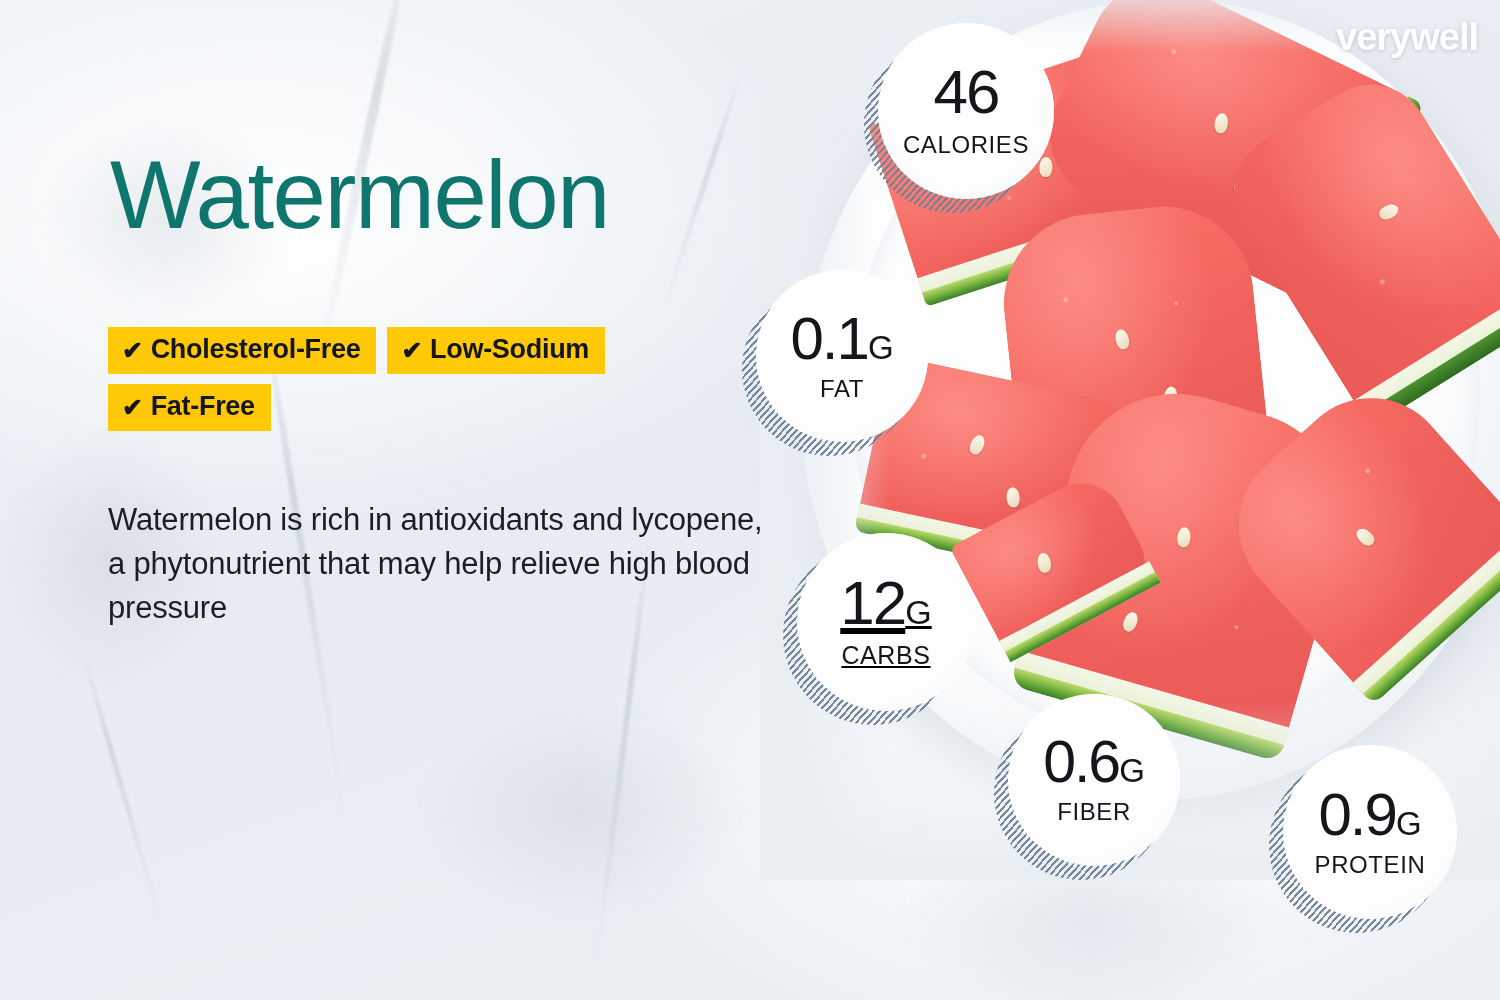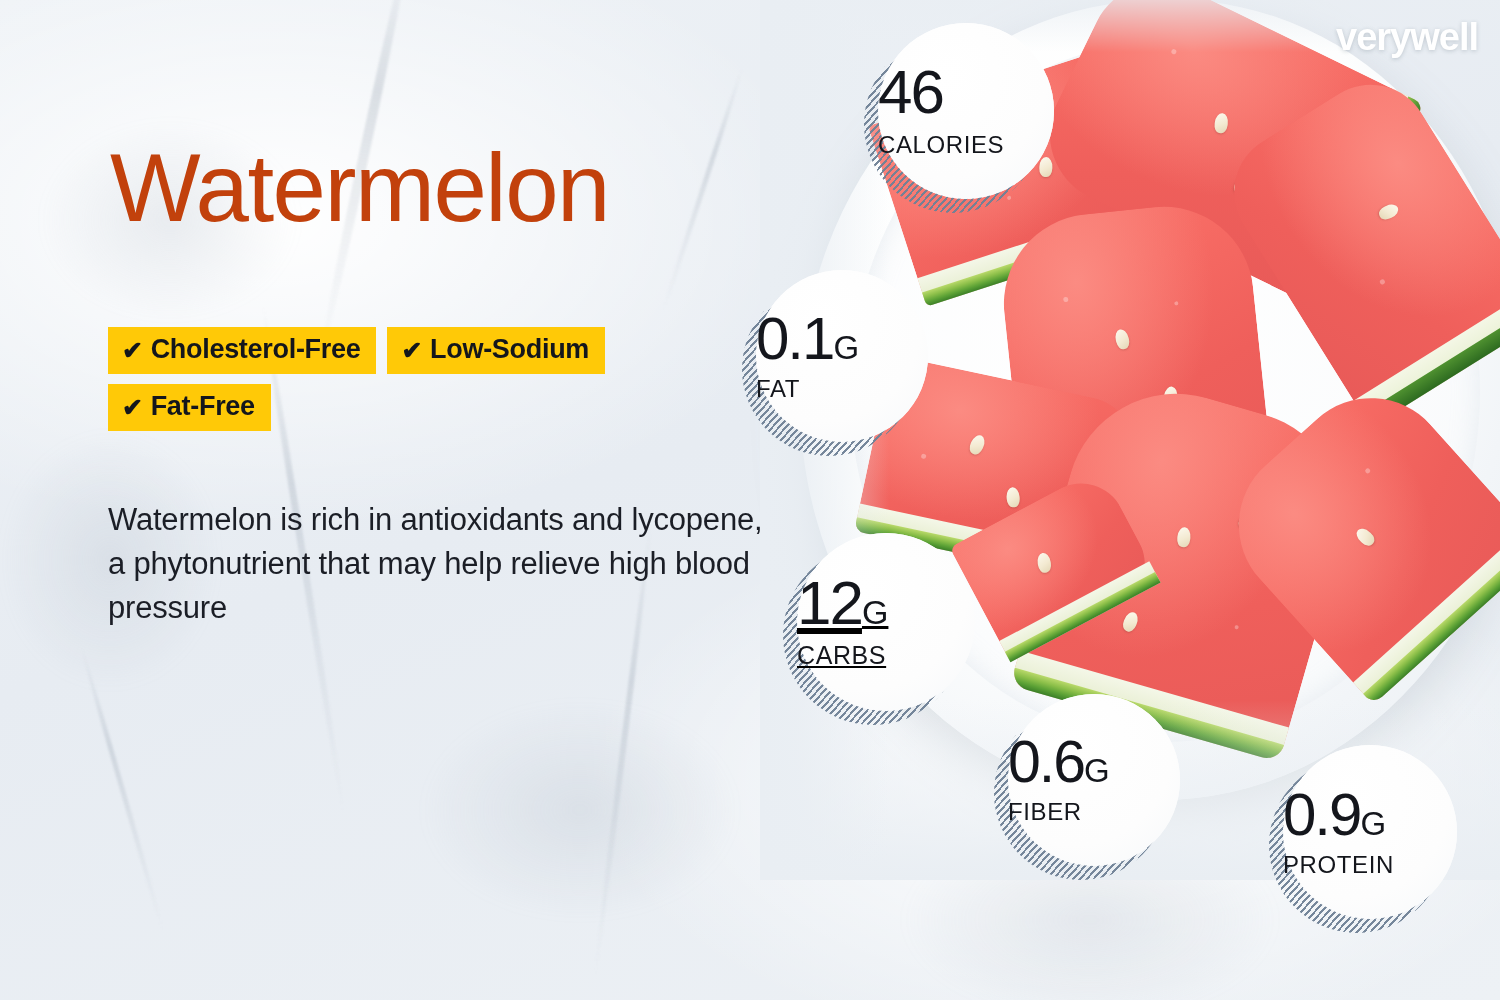--- a/index.html
+++ b/index.html
@@ -114,25 +114,25 @@
   .speckle {
     position: absolute;
     border-radius: 50%;
     background: rgba(255,255,255,.30);
   }
 
   
   .title {
     position: absolute;
     left: 110px;
-    top: 140px;
+    top: 147px;
     font-size: 96px;
     font-weight: 300;
     letter-spacing: -1.5px;
-    color: #c2410c;
+    color: #0f766e;
     line-height: 1;
     white-space: nowrap;
   }
 
   
   .badges {
     position: absolute;
     left: 108px;
     top: 327px;
     width: 600px;
@@ -175,21 +175,21 @@
     letter-spacing: -.2px;
   }
 
   
   .nut {
     position: absolute;
     border-radius: 50%;
     background: radial-gradient(circle at 38% 30%, #ffffff 0%, #fdfdfd 60%, #f7f9fa 100%);
     display: flex;
     flex-direction: column;
-    align-items: flex-start;
+    align-items: center;
     justify-content: center;
     z-index: 12;
   }
   .nut .hatch {
     position: absolute;
     inset: -1px;
     border-radius: 50%;
     z-index: -1;
     transform: translate(-13px, 13px);
     background-image: repeating-linear-gradient(

